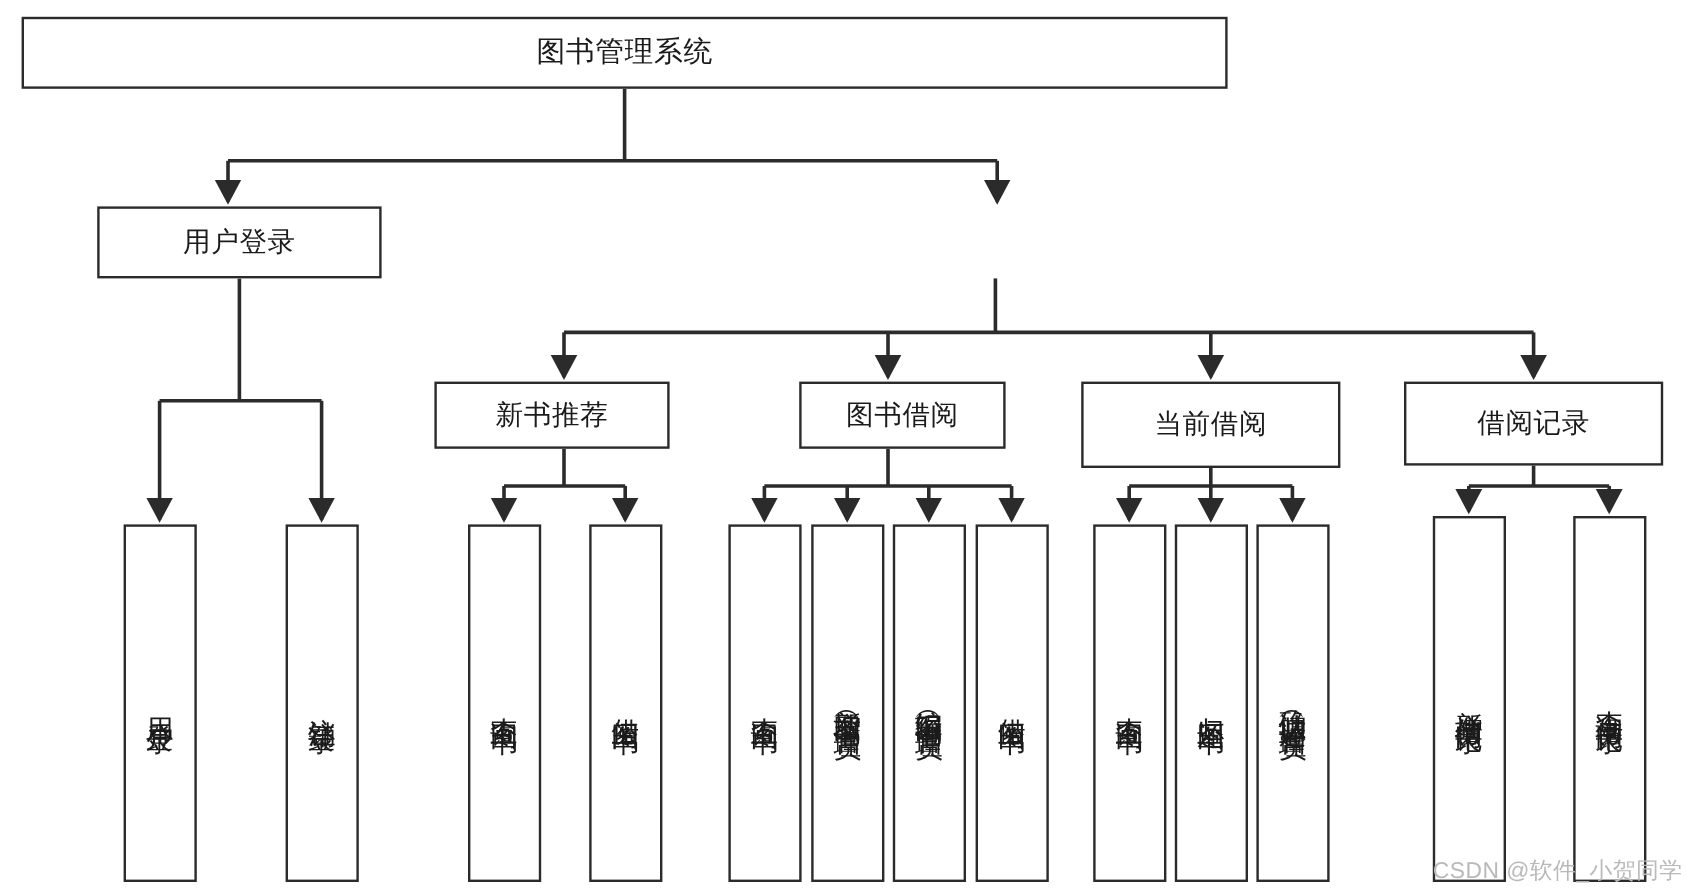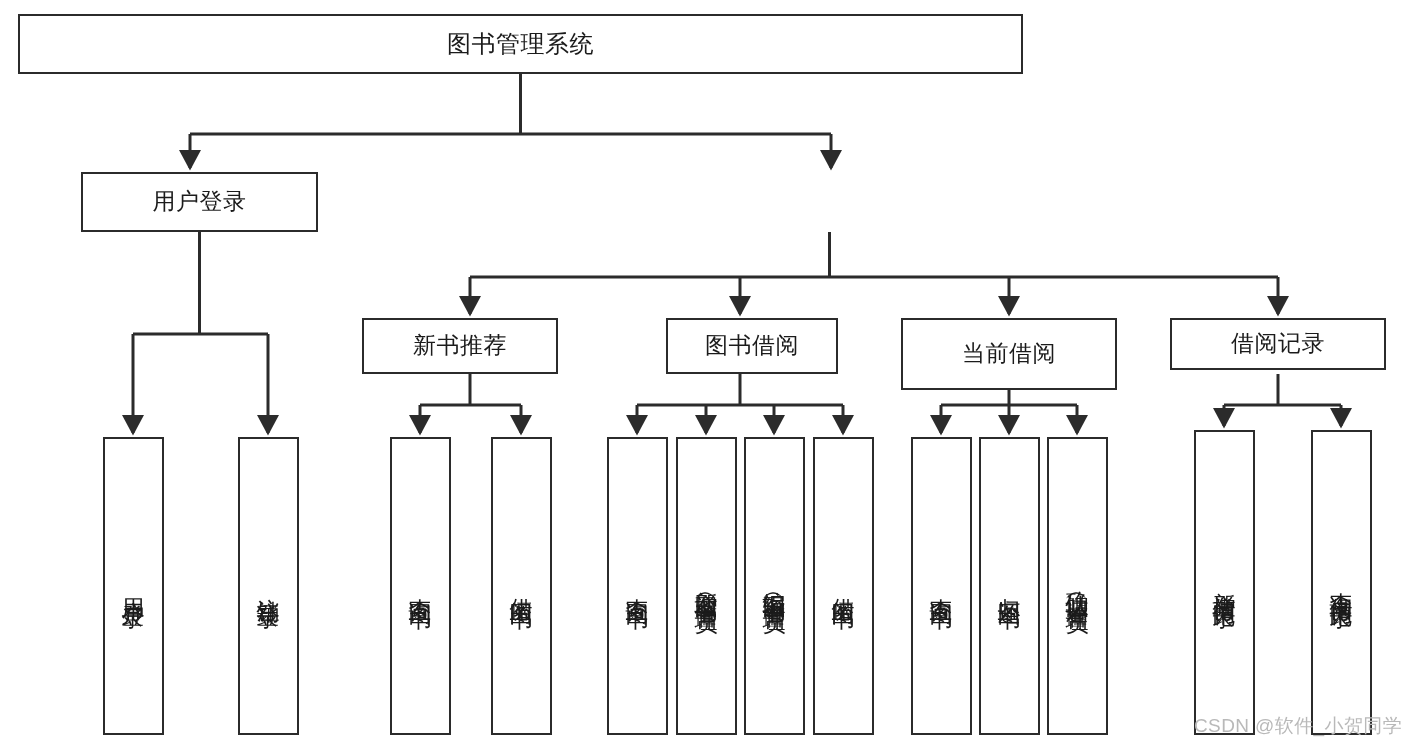--- a/index.html
+++ b/index.html
@@ -139,21 +139,21 @@
 
   <div class="node horiz" style="left:362px; top:318px; width:196px; height:56px;">
     <span class="lbl">新书推荐</span>
   </div>
   <div class="node horiz" style="left:632px; top:318px; width:172px; height:56px;margin-left:34px;">
     <span class="lbl">图书借阅</span>
   </div>
   <div class="node horiz" style="left:901px; top:318px; width:216px; height:72px;">
     <span class="lbl">当前借阅</span>
   </div>
-  <div class="node horiz" style="left:1170px; top:318px; width:216px; height:52px;">
+  <div class="node horiz" style="left:1170px; top:318px; width:216px; height:70px;">
     <span class="lbl">借阅记录</span>
   </div>
 
   <div class="node vert" style="left:103px; top:437px; width:61px; height:298px;">
     <span class="lbl">用户登录</span>
   </div>
   <div class="node vert" style="left:238px; top:437px; width:61px; height:298px;">
     <span class="lbl">注销登录</span>
   </div>
 

